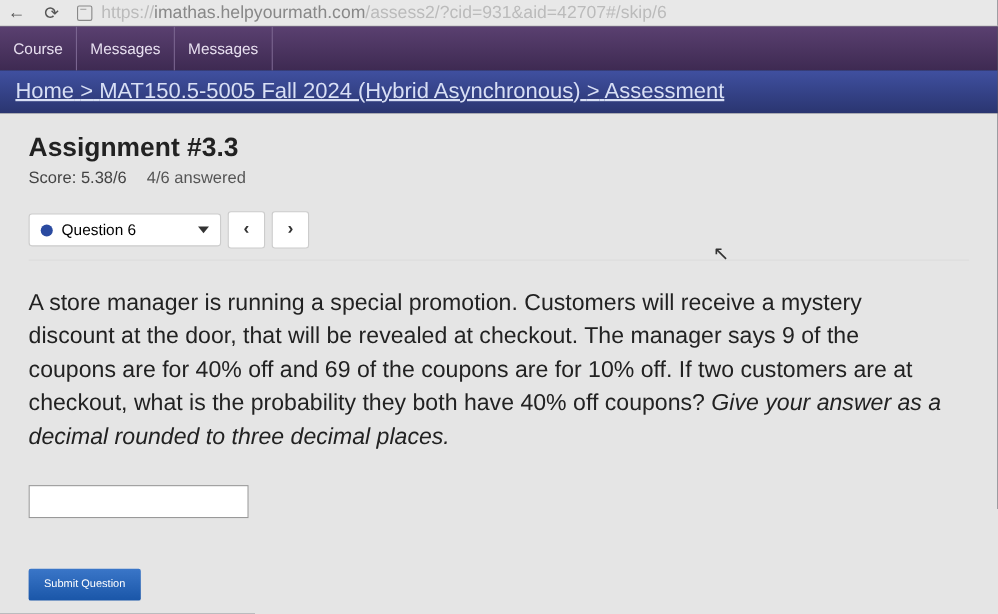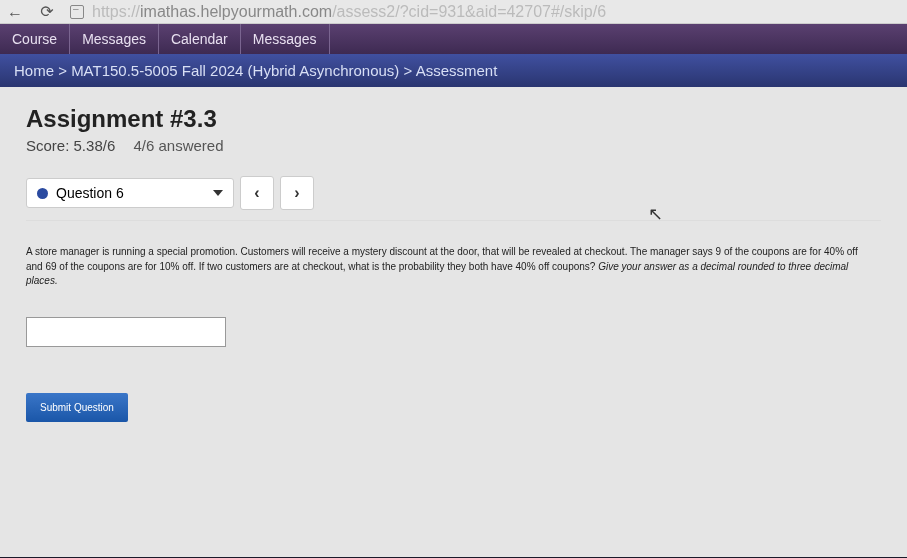--- a/index.html
+++ b/index.html
@@ -40,38 +40,39 @@
     border: 1px solid #888;
     border-radius: 2px;
     position: relative;
   }
   .url-lock::after { content:"–"; position:absolute; top:-3px; left:2px; font-size:10px; color:#888;}
   .url-text .dim { color: #bbb; }
   .nav-bar {
     background: #4a3360;
     background: linear-gradient(#5a4070, #3e2a52);
     display: flex;
-    height: 30px;
+    height: 40px;
     align-items: stretch;
   }
   .nav-item {
     color: #e8e0f0;
     font-size: 14px;
     padding: 0 12px;
     display: flex;
     align-items: center;
     border-right: 1px solid #7a6590;
     cursor: pointer;
   }
   .breadcrumb-bar {
     background: #3a4a8a;
     background: linear-gradient(#4050a0, #2a3570);
     color: #d8dff5;
-    font-size: 15px;
+    font-size: 20px;
     padding: 8px 14px;
+    text-decoration: underline;
   }
   .breadcrumb-bar a { color: #d8dff5; text-decoration: none; }
   .content {
     background: #e5e5e5;
     padding: 18px 26px 40px 26px;
     min-height: 470px;
   }
   .assign-title {
     font-size: 24px;
     font-weight: bold;
@@ -91,21 +92,21 @@
     margin-bottom: 10px;
   }
   .qselect {
     display: flex;
     align-items: center;
     gap: 8px;
     background: #fff;
     border: 1px solid #ccc;
     border-radius: 3px;
     padding: 6px 10px;
-    width: 208px;
+    width: 175px;
     justify-content: space-between;
     font-size: 14px;
     cursor: pointer;
   }
   .qselect-left { display:flex; align-items:center; gap:8px; }
   .status-dot {
     width: 11px; height: 11px; border-radius: 50%;
     background: #2a4aa0;
     display: inline-block;
   }
@@ -123,21 +124,21 @@
     display: flex;
     align-items: center;
     justify-content: center;
     font-size: 16px;
     font-weight: bold;
     color: #333;
     cursor: pointer;
   }
   .divider { height:1px; background:#ddd; margin: 8px 0 24px 0; }
   .qtext {
-    font-size: 10px;
+    font-size: 21px;
     line-height: 1.45;
     color: #222;
     max-width: 840px;
     margin-bottom: 6px;
   }
   .qtext .ital { font-style: italic; }
   .answer-input {
     margin-top: 22px;
     width: 200px;
     height: 30px;
@@ -175,21 +176,20 @@
     <span class="url-lock"></span>
     <span class="url-text">
       <span class="dim">https://</span><span>imathas.helpyourmath.com</span><span class="dim">/assess2/?cid=931&amp;aid=42707#/skip/6</span>
     </span>
   </span>
 </div>
 
 <div class="nav-bar">
   <div class="nav-item">Course</div>
   <div class="nav-item">Messages</div>
-  <div class="nav-item">Calendar</div>
   <div class="nav-item">Messages</div>
 </div>
 
 <div class="breadcrumb-bar">
   <a>Home</a>
   <span>&gt;</span>
   <a>MAT150.5-5005 Fall 2024 (Hybrid Asynchronous)</a>
   <span>&gt;</span>
   <span>Assessment</span>
 </div>

